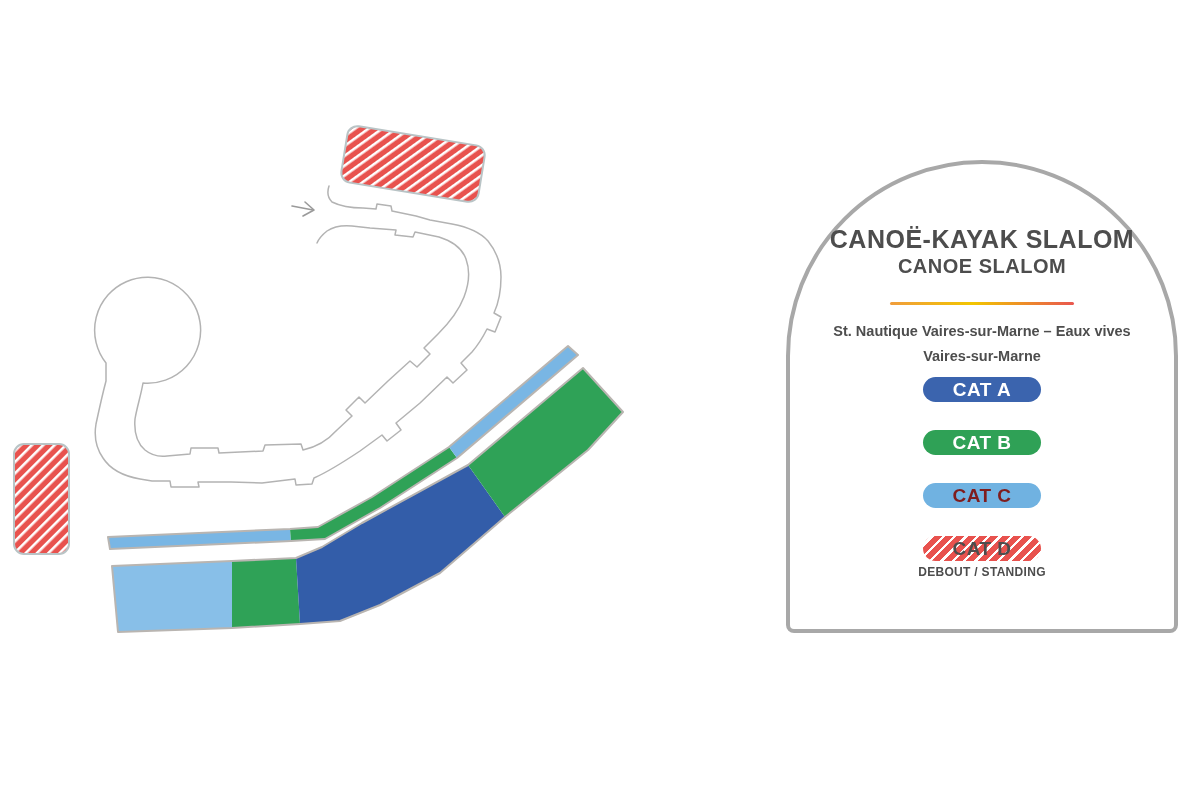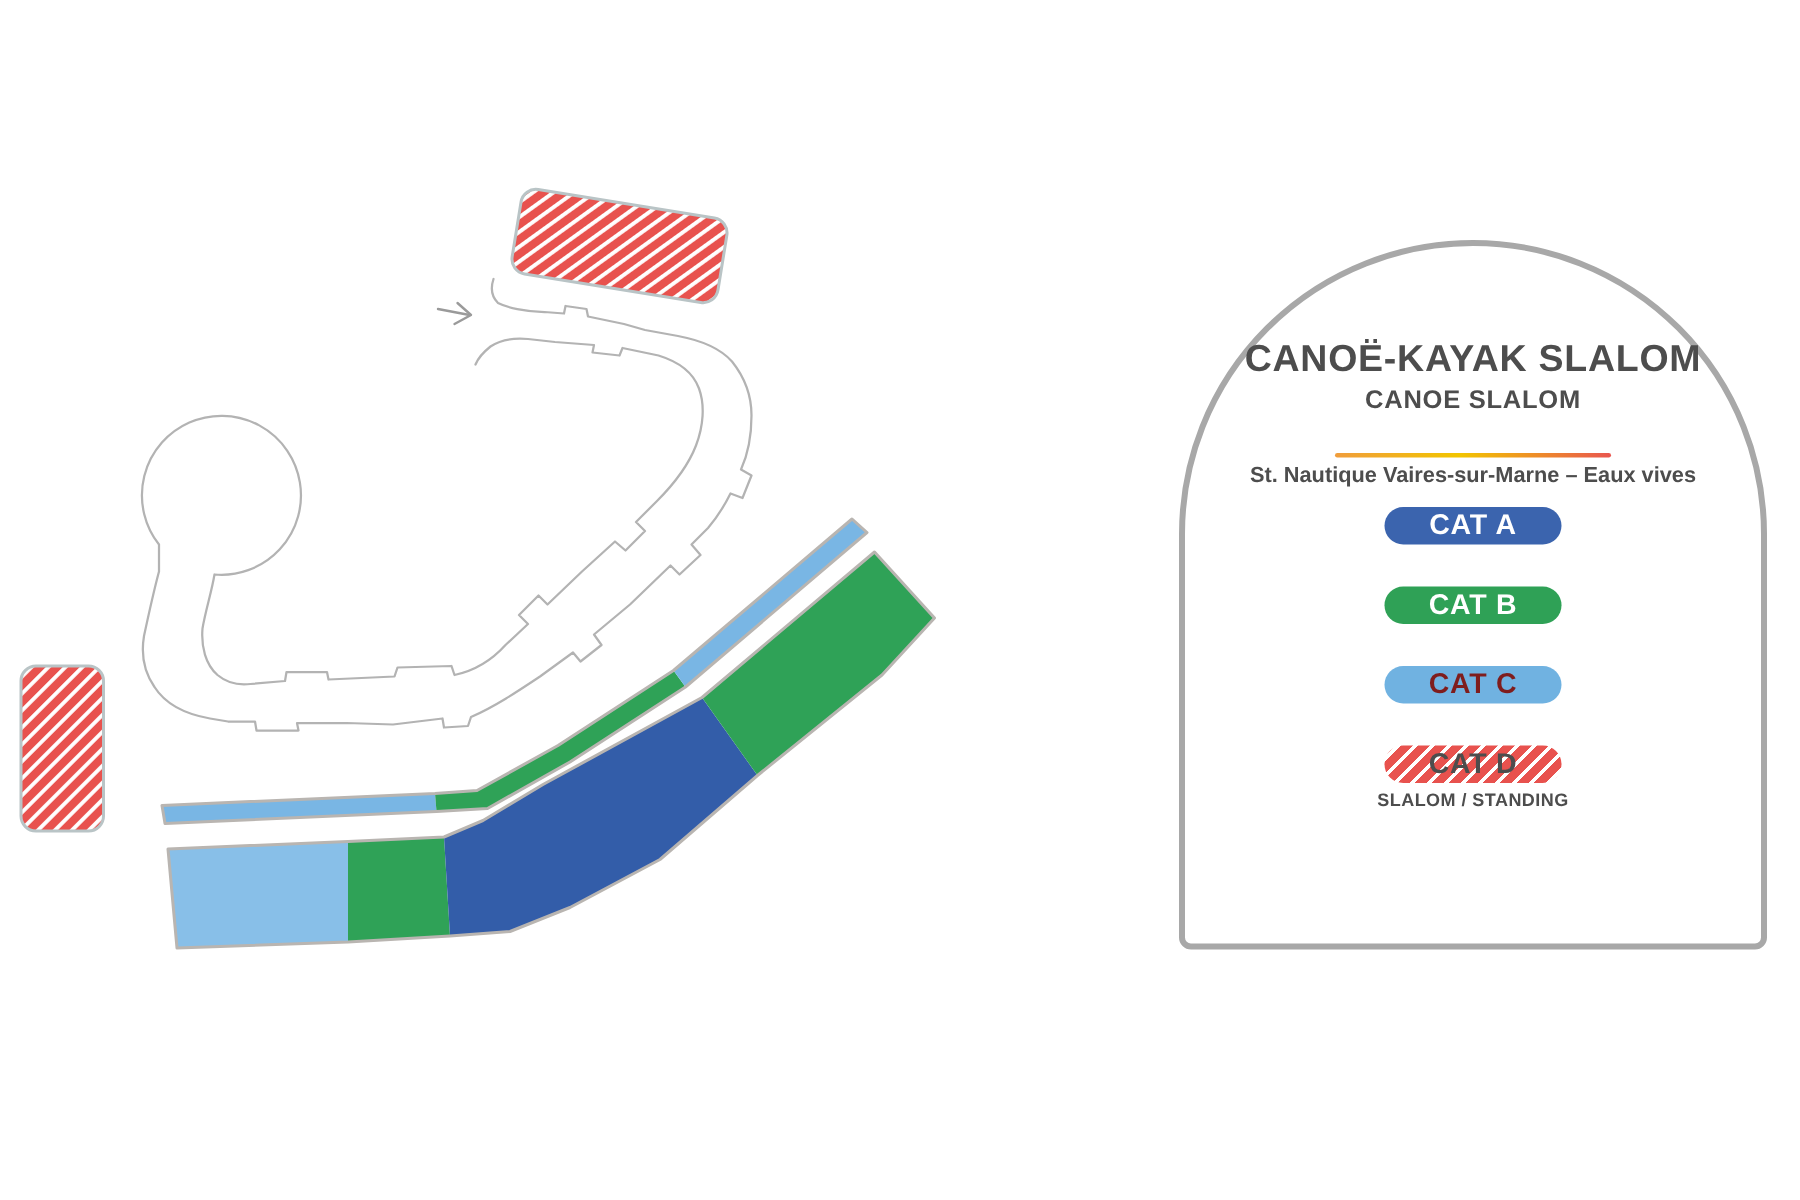--- a/index.html
+++ b/index.html
@@ -5,24 +5,24 @@
   html,body{margin:0;padding:0;background:#ffffff;}
   #stage{position:relative;width:1200px;height:652px;background:#ffffff;overflow:hidden;
          font-family:"Liberation Sans", sans-serif;}
   #venue-map{position:absolute;left:0;top:0;}
 
   
   .legend{position:absolute;left:786px;top:160px;width:392px;height:473px;
           box-sizing:border-box;background:#ffffff;border:4px solid #a8a8a8;
           border-radius:196px 196px 8px 8px;text-align:center;color:#4d4d4d;}
   .legend .title1{margin-top:62px;font-size:25px;line-height:27px;font-weight:800;letter-spacing:.5px;}
-  .legend .title2{font-size:17px;line-height:27px;font-weight:800;letter-spacing:.5px;}
+  .legend .title2{font-size:20px;line-height:27px;font-weight:800;letter-spacing:.5px;}
   .divider{width:184px;height:3px;margin:22px auto 0;border-radius:2px;
            background:linear-gradient(90deg,#f09d3c,#f2c500 45%,#e9564f);}
-  .venue{font-size:14.5px;font-weight:bold;line-height:25px;}
+  .venue{margin-top:14px;font-size:14.5px;font-weight:bold;line-height:25px;}
   .pills{margin-top:8px;}
   .pill{width:118px;height:25px;line-height:25px;border-radius:13px;margin:0 auto 28px;
         font-size:19px;font-weight:bold;letter-spacing:.5px;color:#ffffff;}
   .pill.cat-a{background:#3b64ae;}
   .pill.cat-b{background:#2fa156;}
   .pill.cat-c{background:#70b2e1;color:#7f1d1d;}
   .pill.cat-d{background:repeating-linear-gradient(135deg,#e8524e 0 5.6px,#ffffff 5.6px 8px);
               color:#4d4d4d;margin-bottom:4px;}
   .standing{font-size:12px;font-weight:bold;letter-spacing:.3px;color:#4d4d4d;}
 </style>
@@ -116,24 +116,25 @@
   </svg>
 
   <div class="legend">
     <div class="title1">CANOË-KAYAK SLALOM</div>
     <div class="title2">CANOE SLALOM</div>
 
     <div class="divider"></div>
 
     <div class="venue">
       <div>St. Nautique Vaires-sur-Marne – Eaux vives</div>
+      <div>Vaires-sur-Marne</div>
     </div>
 
     <div class="pills">
       <div class="pill cat-a">CAT A</div>
       <div class="pill cat-b">CAT B</div>
       <div class="pill cat-c">CAT C</div>
       <div class="pill cat-d">CAT D</div>
-      <div class="standing">SLALOM / STANDING</div>
+      <div class="standing">DEBOUT / STANDING</div>
     </div>
   </div>
 
 </div>
 
 </body></html>

